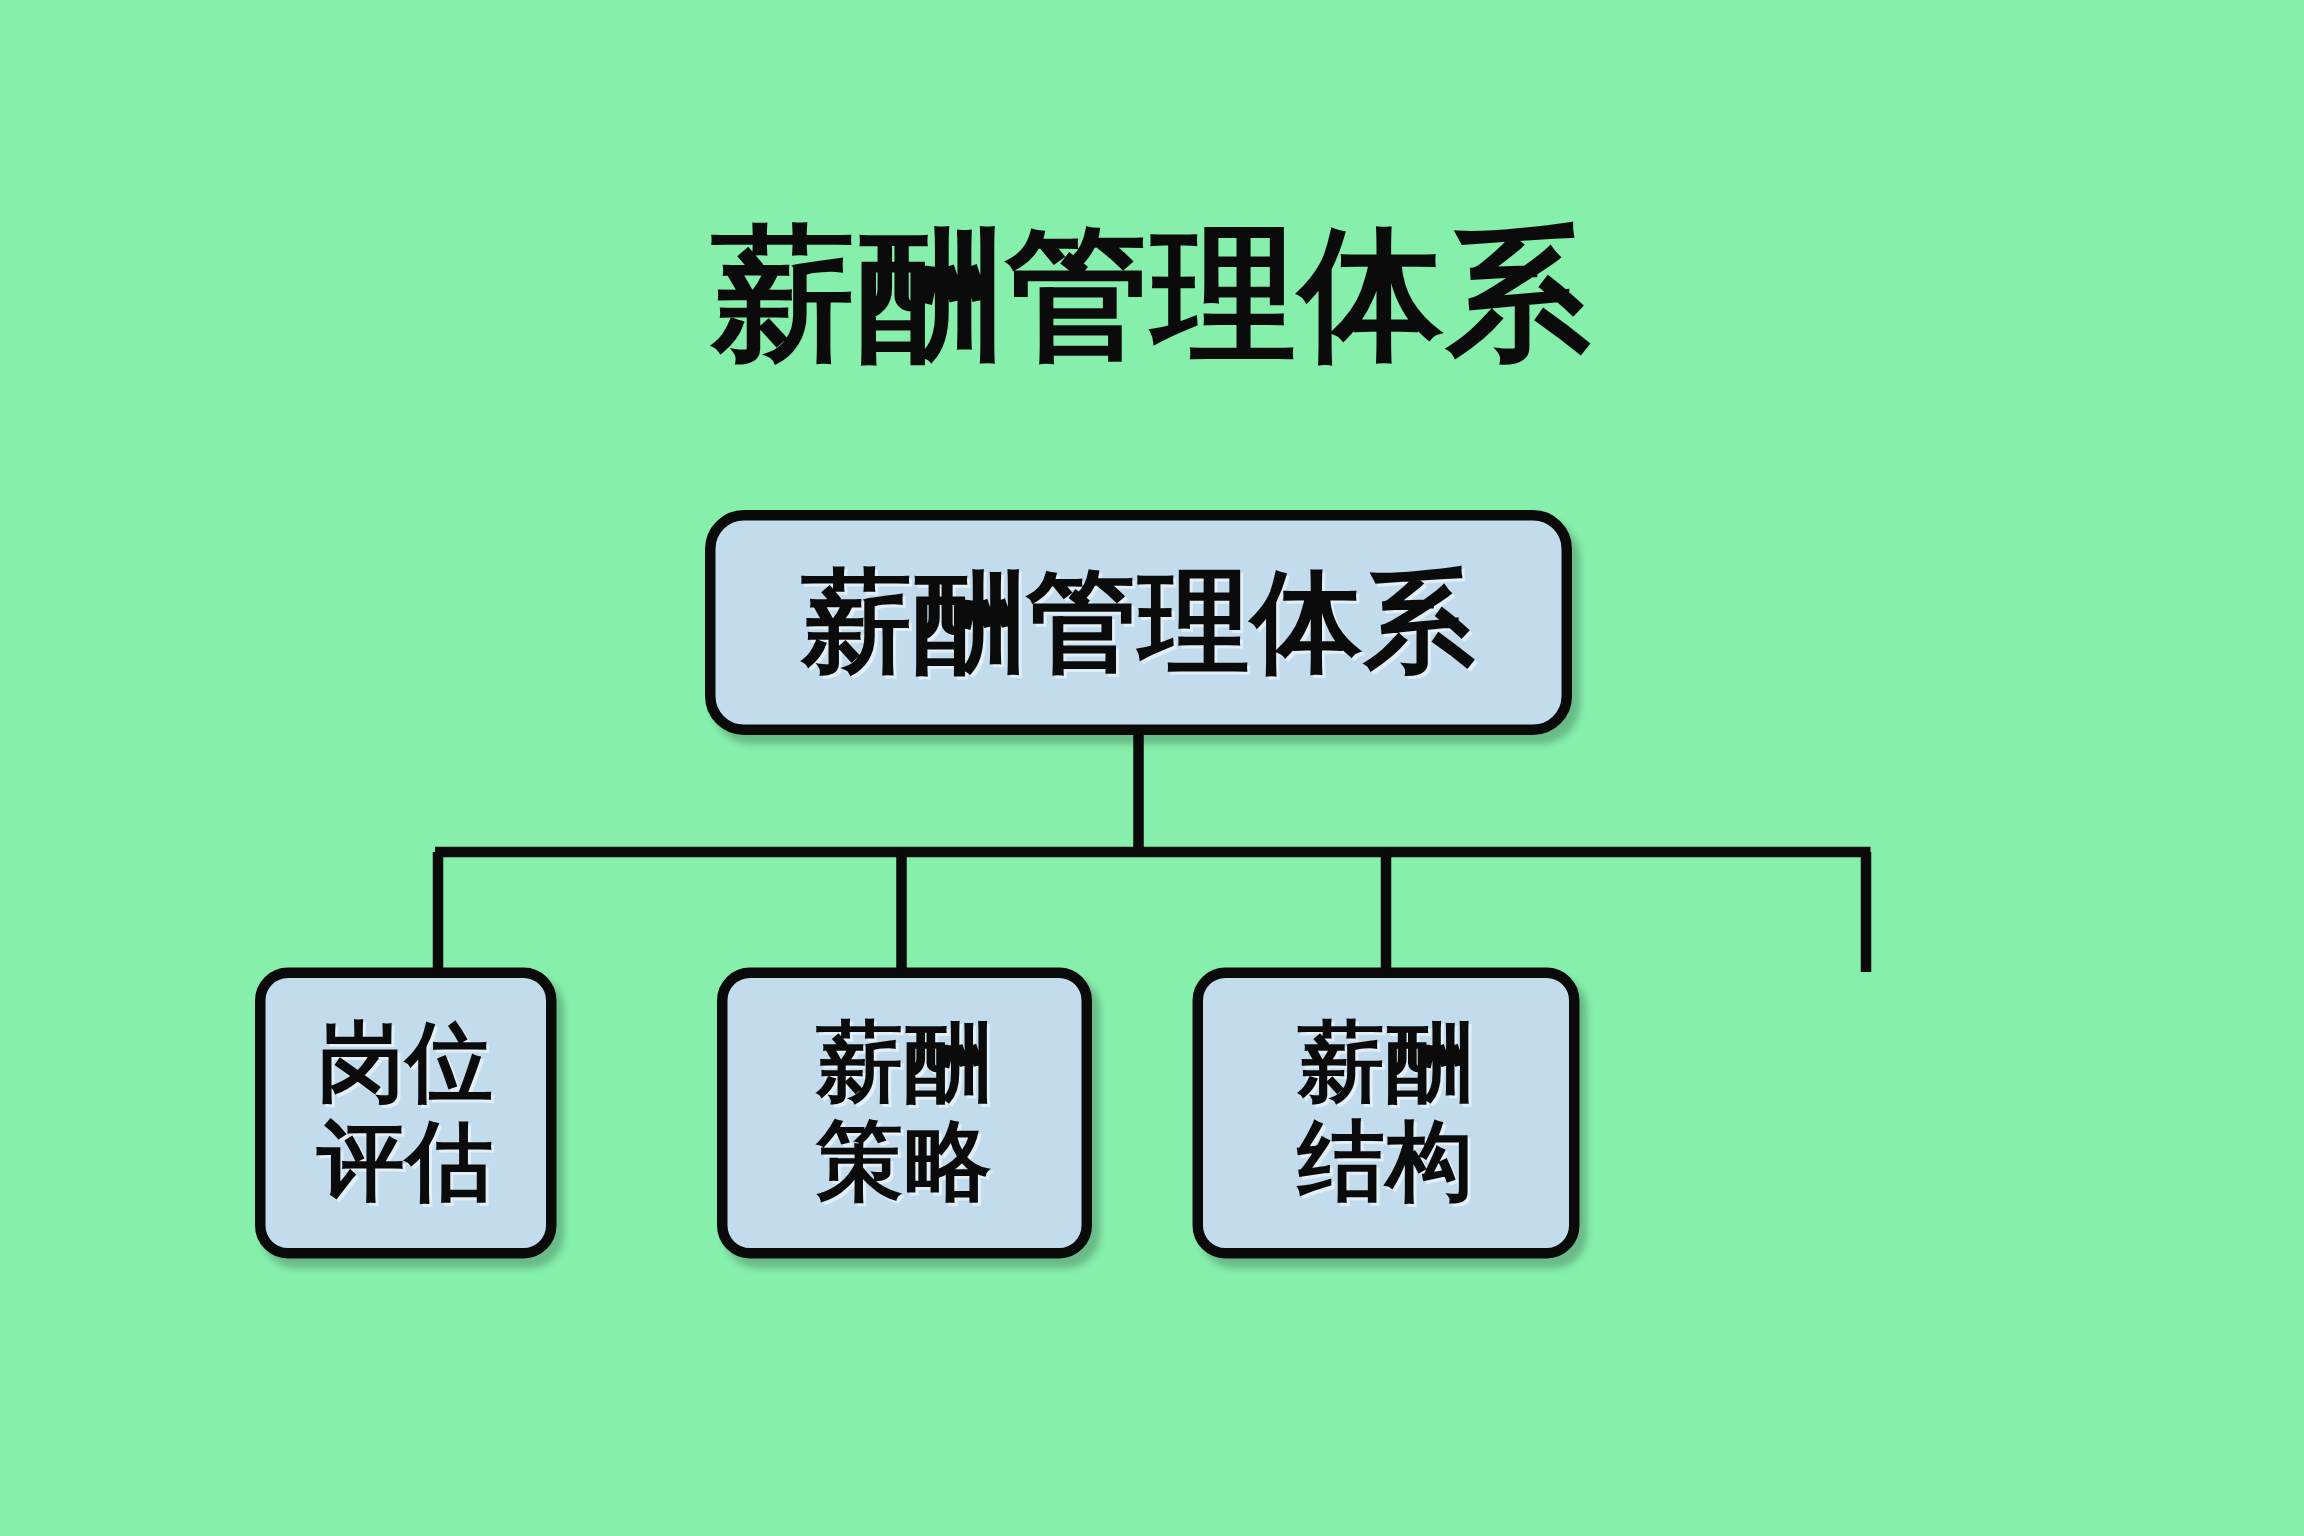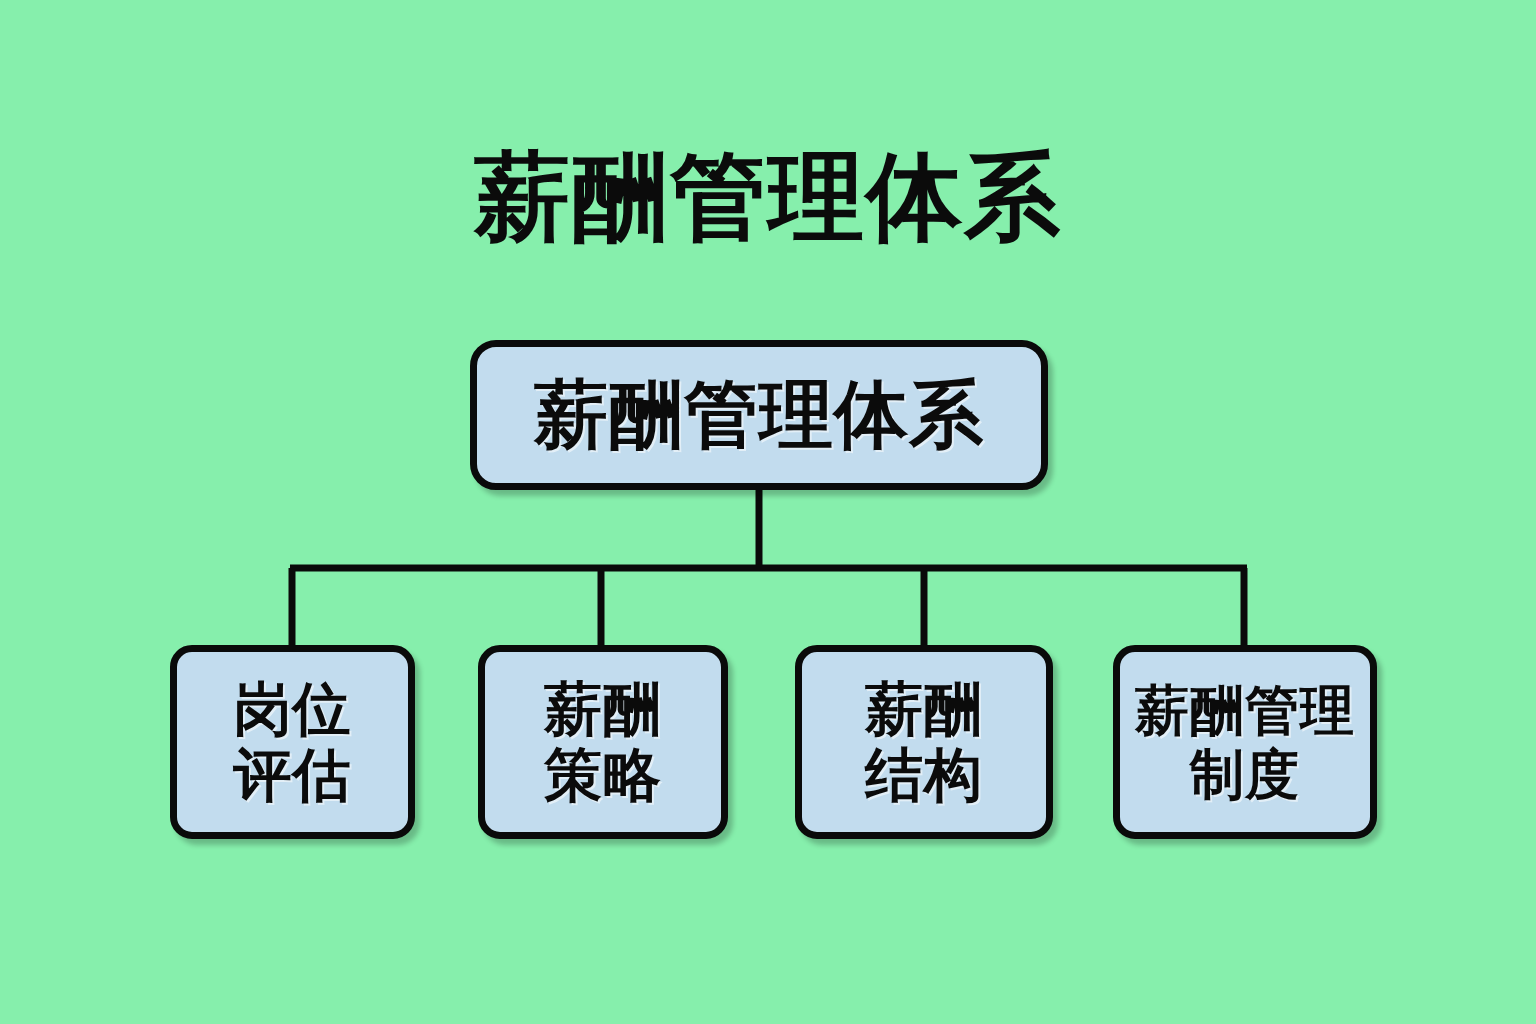--- a/index.html
+++ b/index.html
@@ -85,21 +85,21 @@
   .node-child {
     top: 645px;
     height: 194px;
   }
   .node-child .node-label {
     font-size: 58px;
     line-height: 66px;
     letter-spacing: 1px;
   }
 
-  #node-child-0 { left: 170px;  width: 245px; }
+  #node-child-0 { left: 170px;  width: 201px; }
   #node-child-1 { left: 478px;  width: 250px; }
   #node-child-2 { left: 795px;  width: 258px; }
   #node-child-3 { left: 1113px; width: 264px; }
 
   #node-child-3 .node-label {
     font-size: 54px;
     line-height: 64px;
   }
 </style>
 </head>
@@ -133,18 +133,14 @@
   <div class="node node-child" id="node-child-1">
     <span class="node-label">薪酬
 策略</span>
   </div>
 
   <div class="node node-child" id="node-child-2">
     <span class="node-label">薪酬
 结构</span>
   </div>
 
-  <div class="node node-child" id="node-child-3">
-    <span class="node-label">薪酬管理
-制度</span>
-  </div>
 
 </div>
 
 </body></html>

